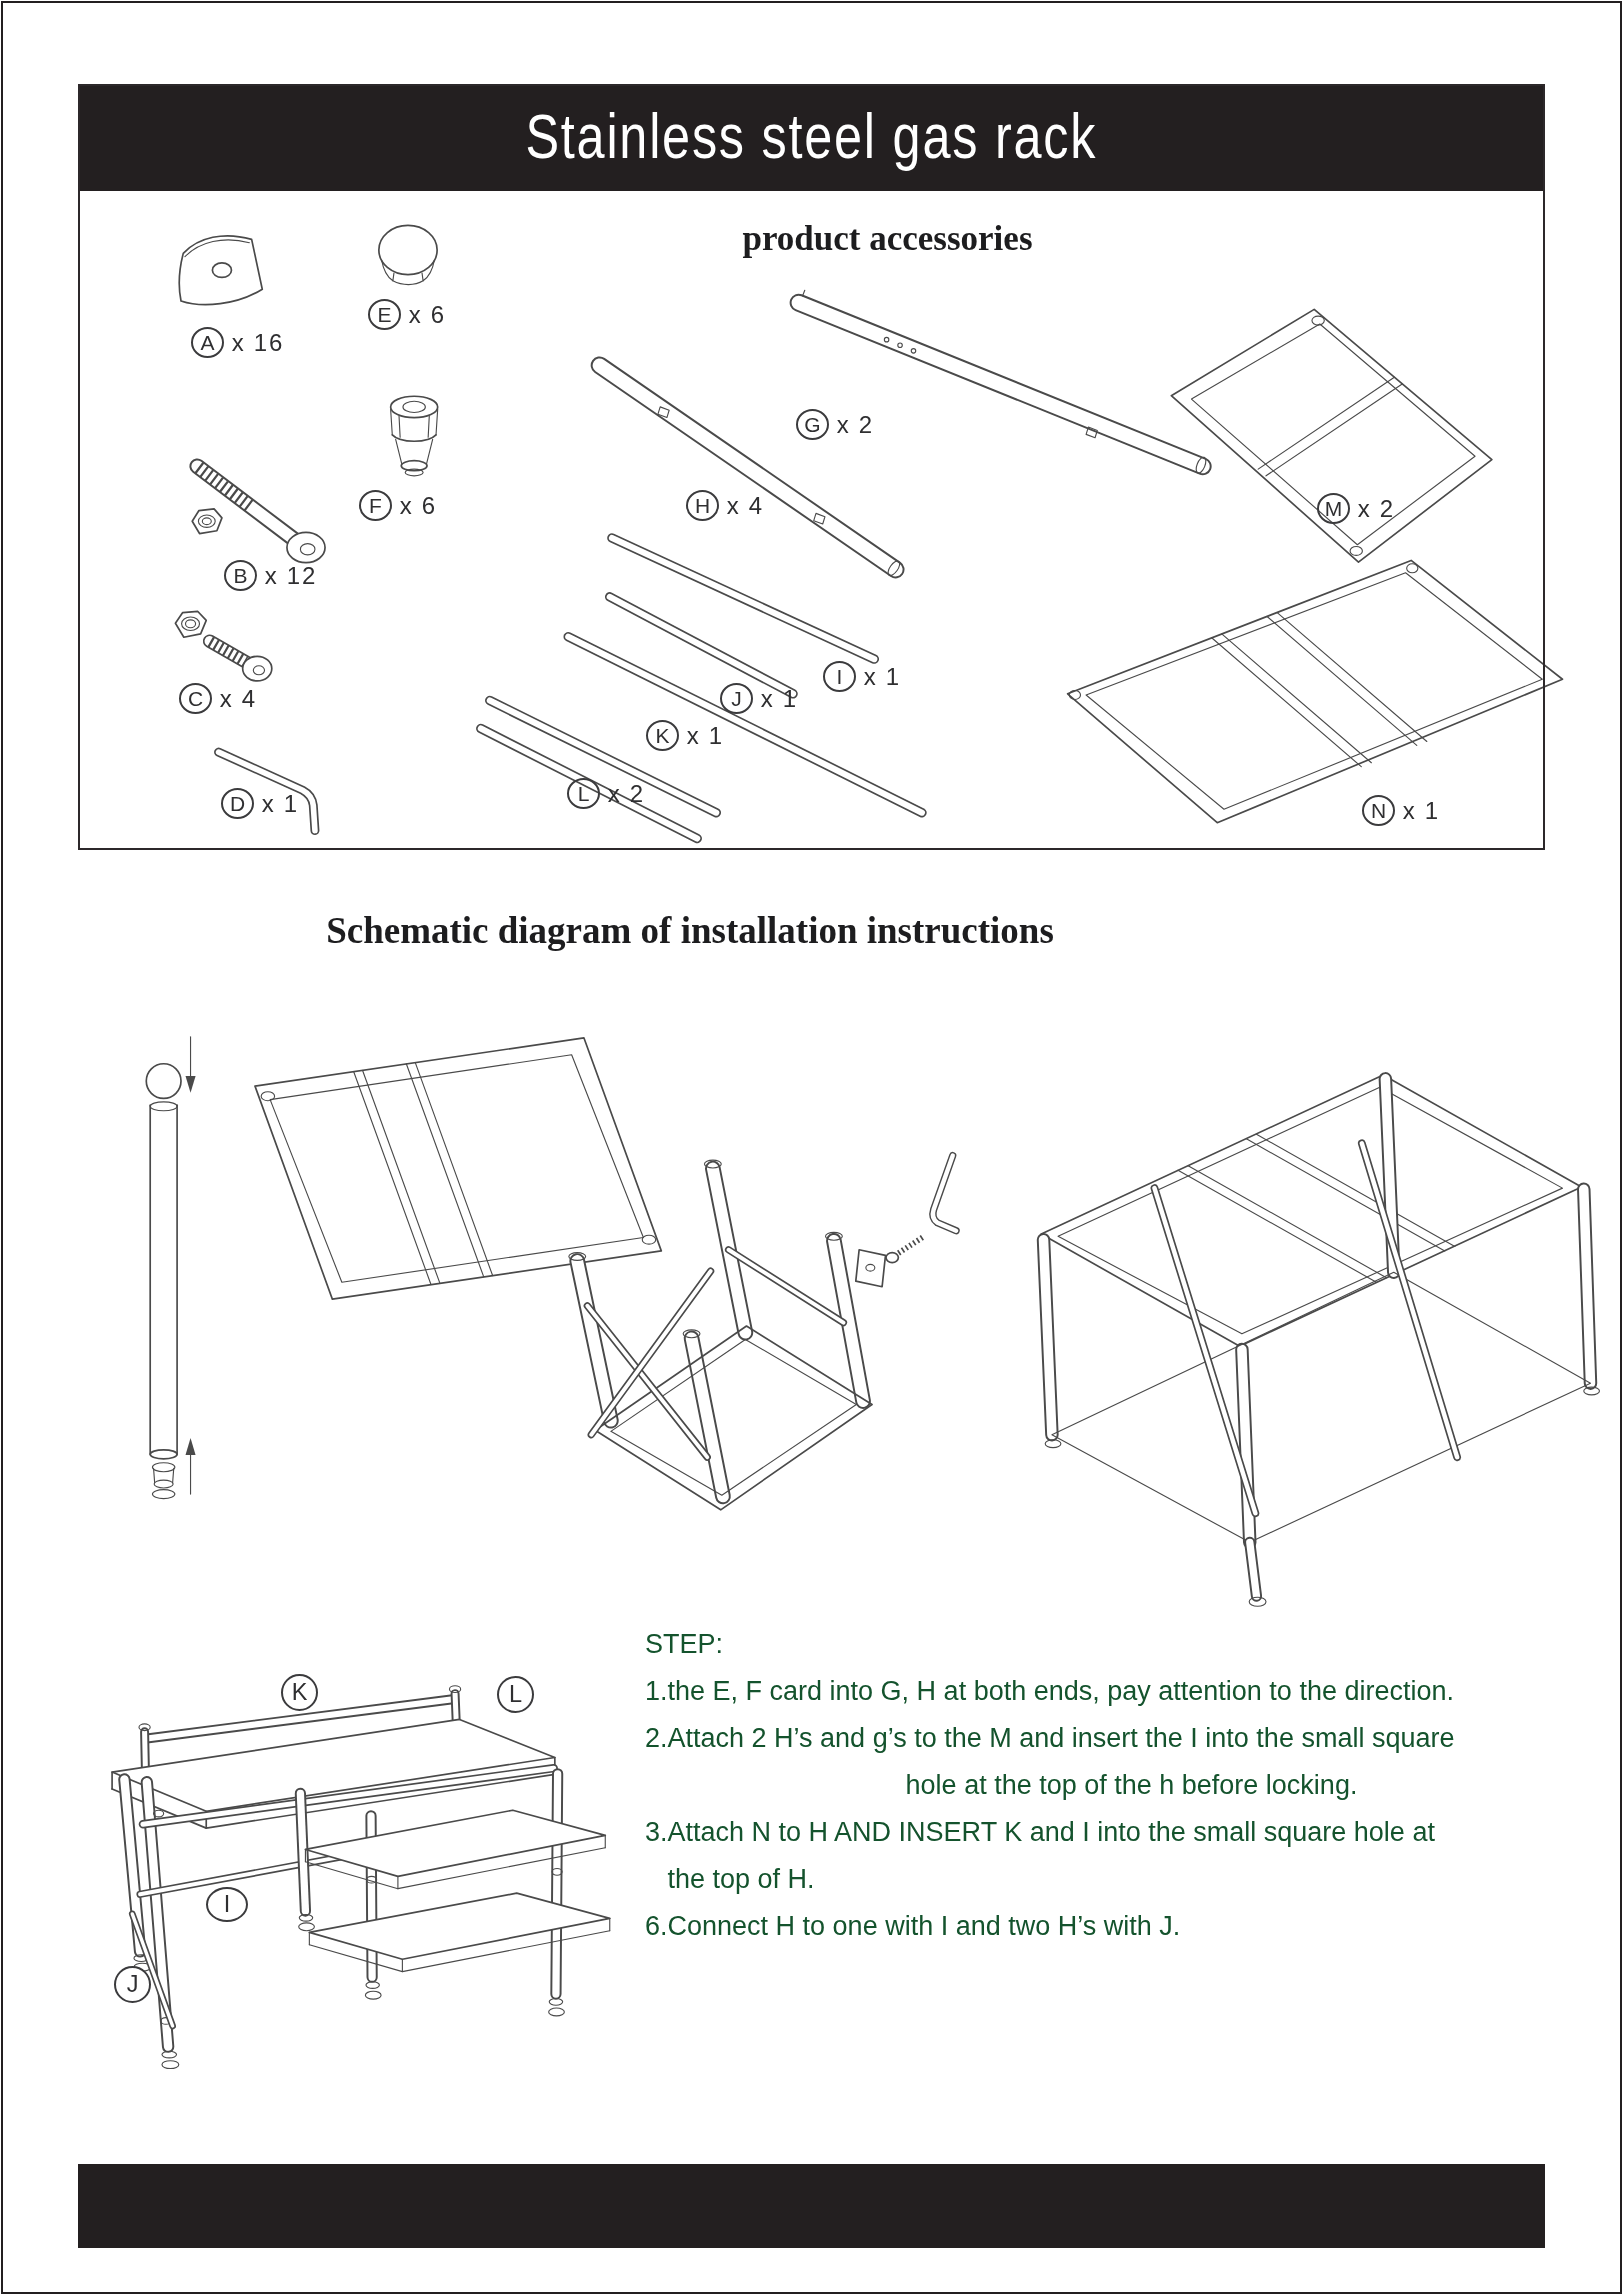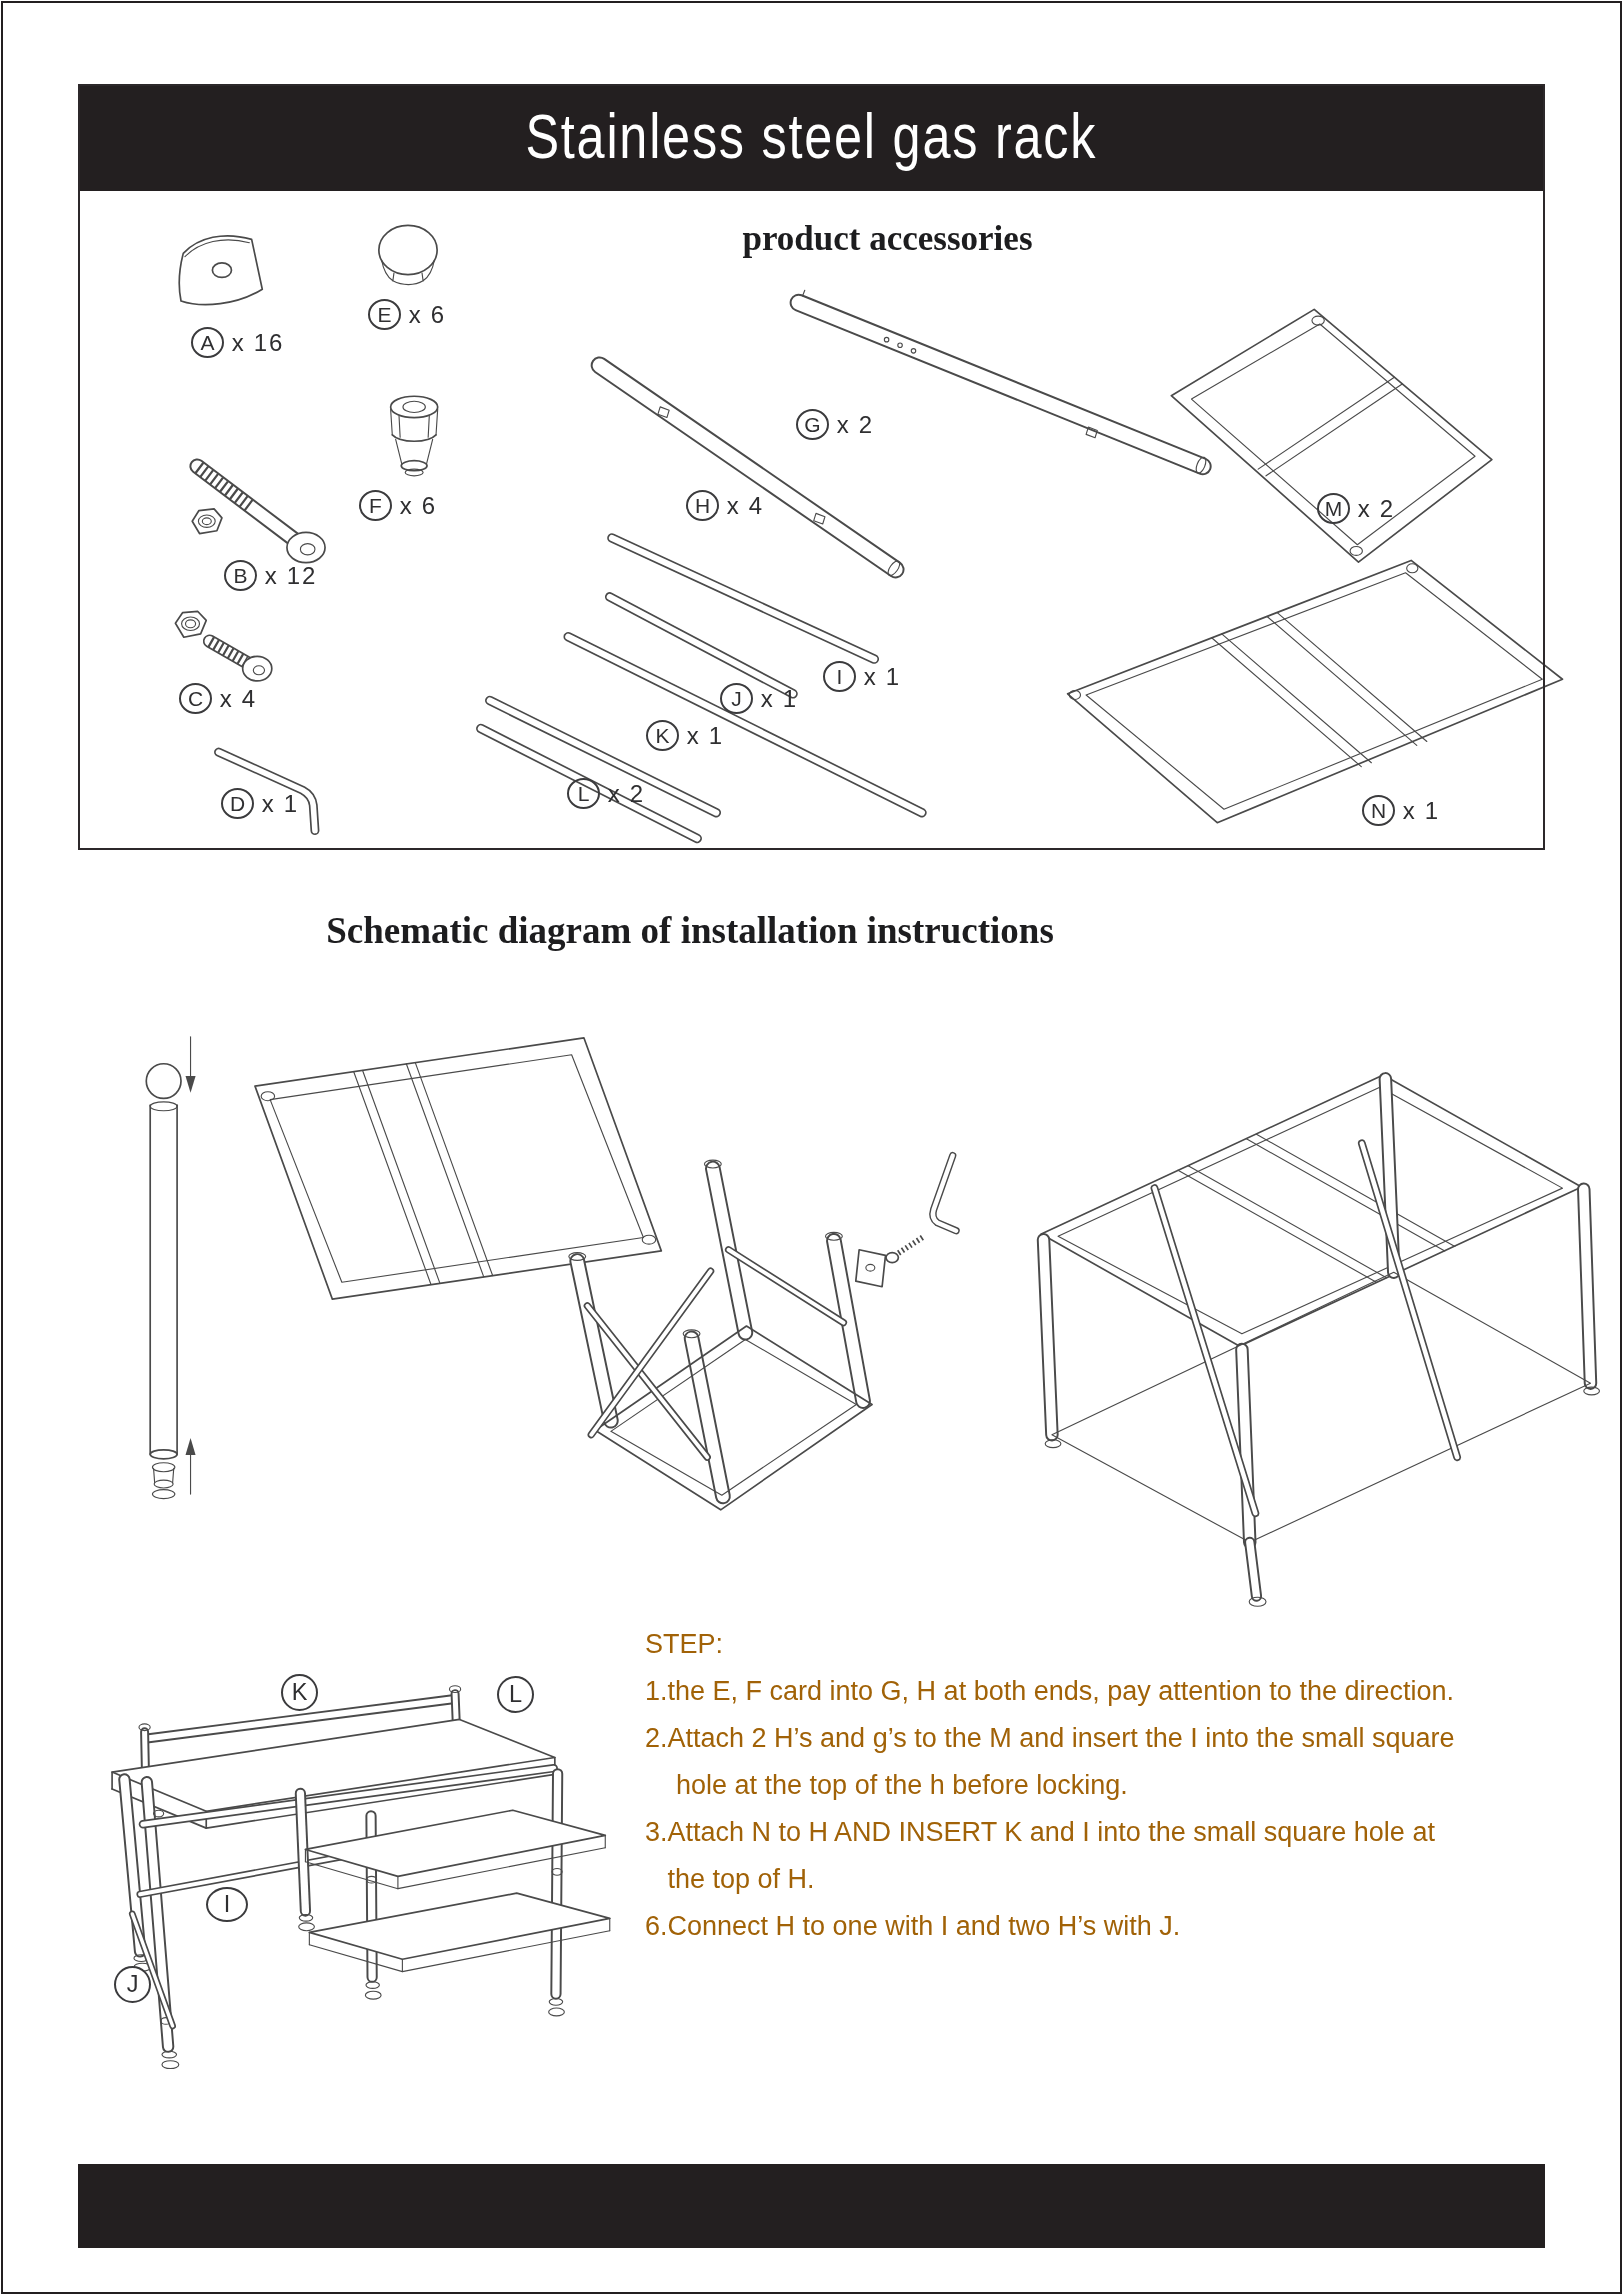--- a/index.html
+++ b/index.html
@@ -16,23 +16,23 @@
   .title{position:absolute;font-family:"Liberation Serif",serif;font-weight:bold;color:#1d1d1f;
          text-align:center;white-space:nowrap;}
   .acc-title{left:78px;width:1555px;top:219px;font-size:35px;padding-left:32px;}
   .schem-title{left:0;width:1380px;top:909px;font-size:37px;}
   .plabel{position:absolute;display:flex;align-items:center;height:33px;white-space:nowrap;}
   .circ{display:inline-flex;align-items:center;justify-content:center;width:29px;height:27px;
         border:2.2px solid #3b3b3d;border-radius:50%;font-size:21px;color:#2f2f31;flex:0 0 auto;}
   .cnt{font-size:24px;color:#2f2f31;margin-left:7.8px;letter-spacing:1.7px;}
   .callout{position:absolute;display:flex;align-items:center;justify-content:center;
            border:2.2px solid #3b3b3d;border-radius:50%;font-size:23.5px;color:#2f2f31;background:#fff;}
-  .steps{position:absolute;left:645px;top:1621px;width:942px;font-size:27px;color:#a16207;}
+  .steps{position:absolute;left:645px;top:1621px;width:942px;font-size:27px;color:#14532d;}
   .steps .line{height:47px;line-height:47px;white-space:nowrap;}
-  .steps .indent1{padding-left:31px;}
+  .steps .indent1{padding-left:31px;text-align:center;}
   .steps .indent2{padding-left:22.4px;}
   svg.art{position:absolute;left:0;top:0;width:1623px;height:2295px;}
   .ln{fill:none;stroke:#4a4a4a;stroke-width:3;stroke-linejoin:round;stroke-linecap:round;}
   .ln2{fill:none;stroke:#4a4a4a;stroke-width:2;stroke-linejoin:round;stroke-linecap:round;}
   .wh{fill:#ffffff;stroke:#4a4a4a;stroke-width:3;stroke-linejoin:round;}
   .tO{stroke:#4a4a4a;fill:none;stroke-linecap:round;}
   .tI{stroke:#ffffff;fill:none;stroke-linecap:round;}
   .thread{stroke:#4a4a4a;fill:none;}
 </style>
 </head>

